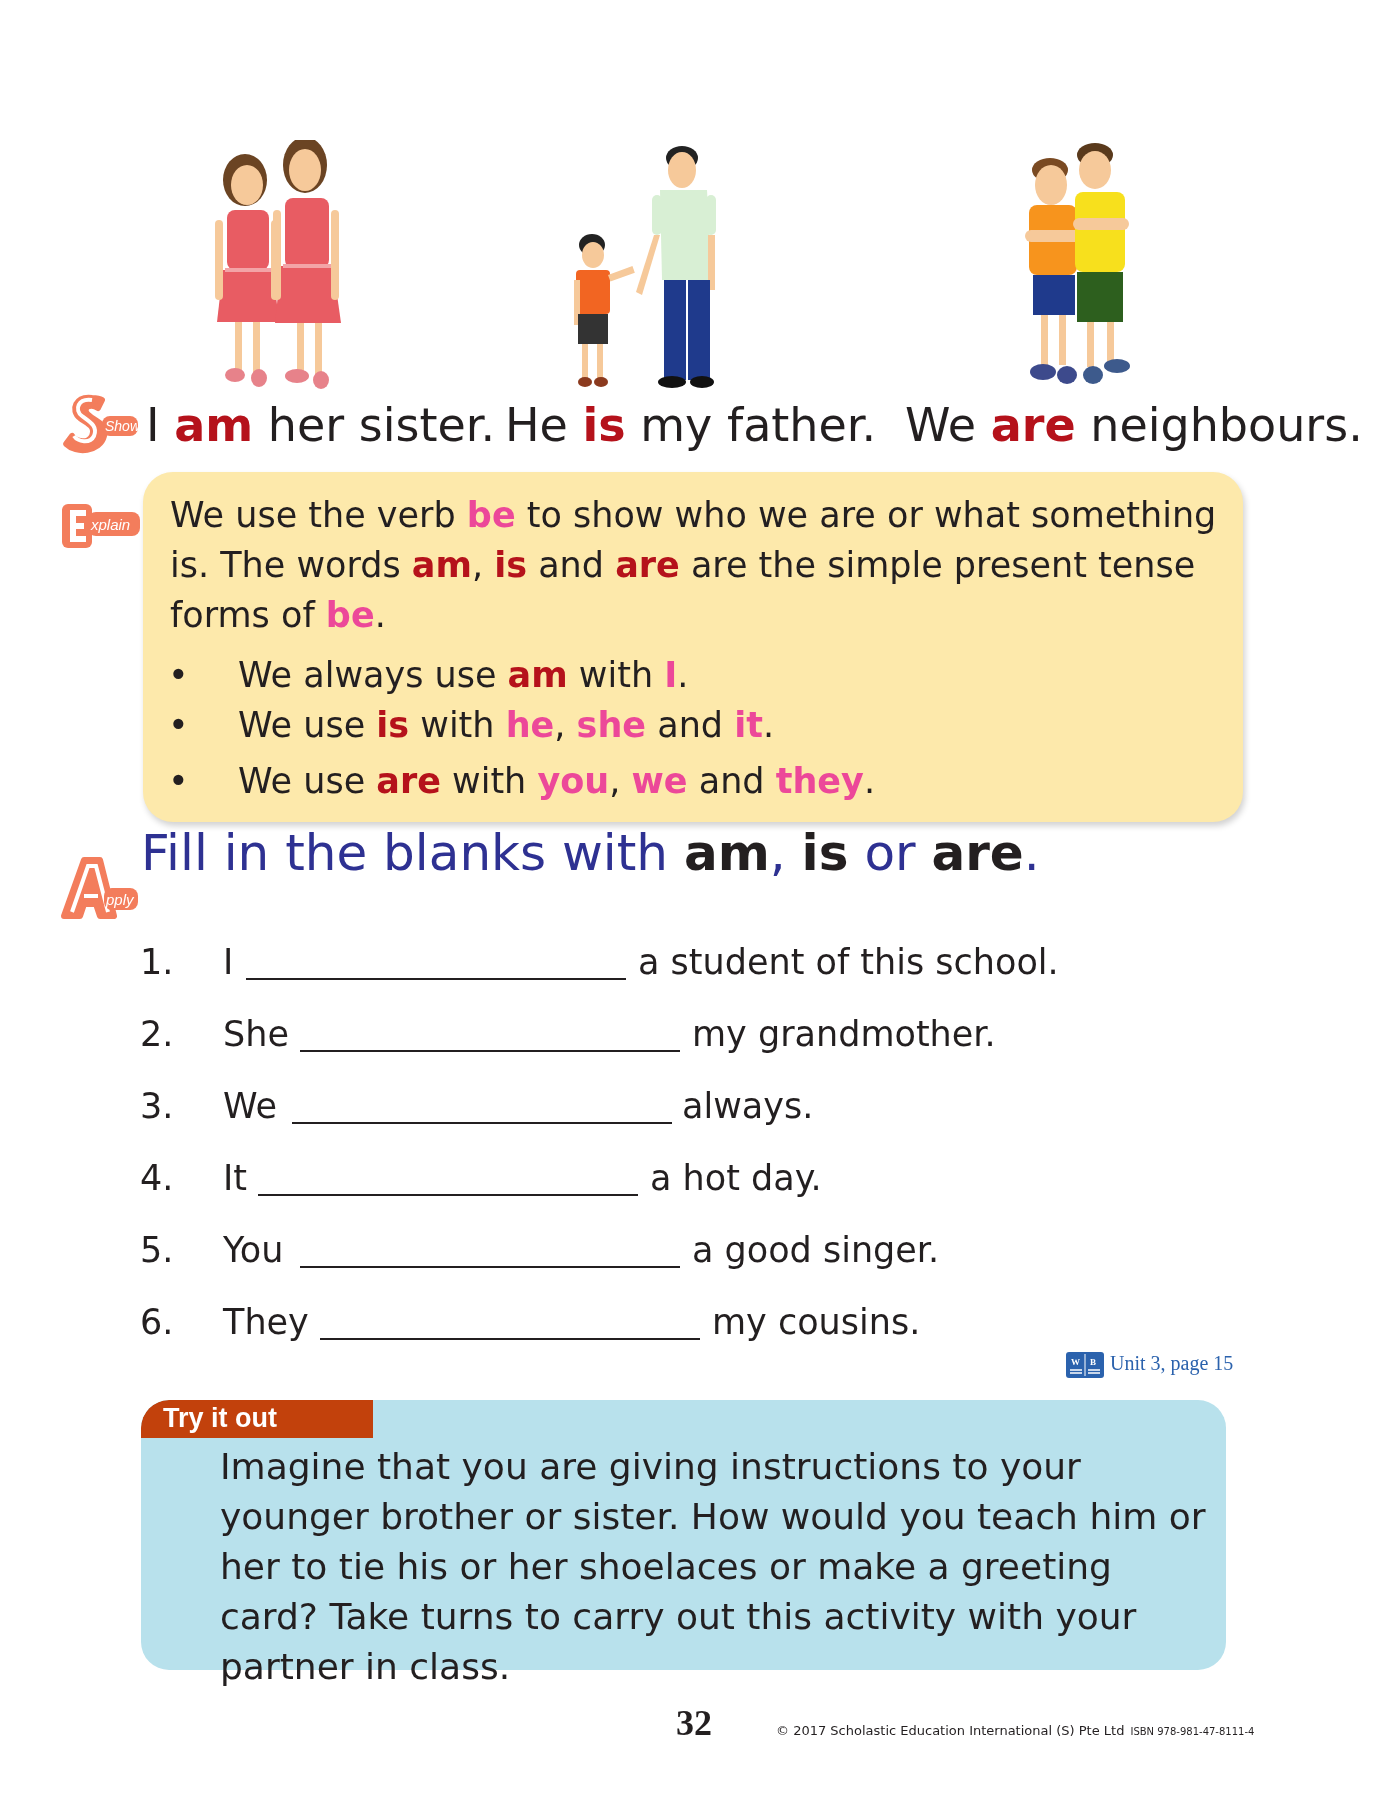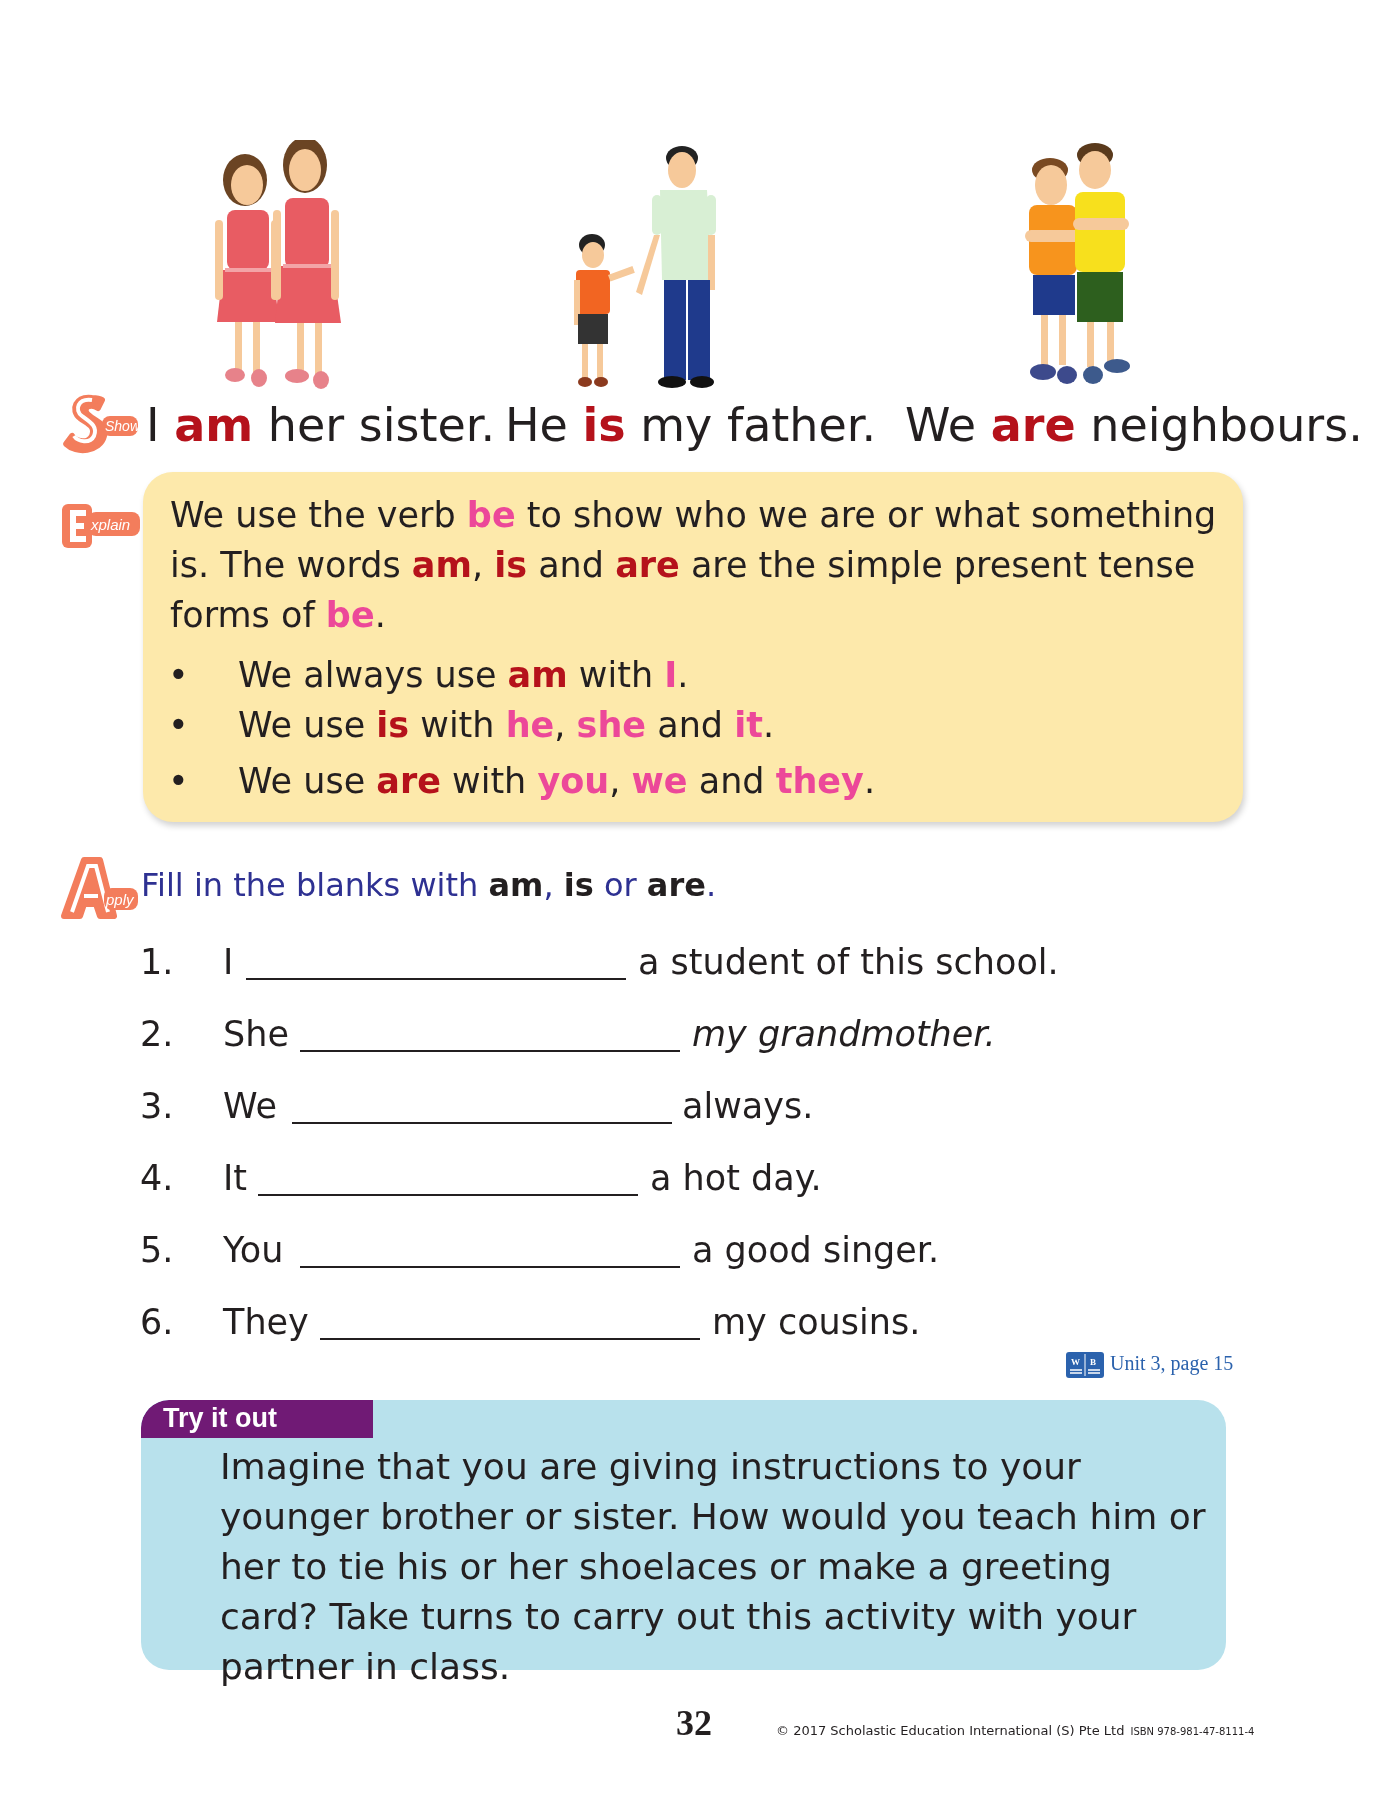--- a/index.html
+++ b/index.html
@@ -26,40 +26,40 @@
     background: #fde9ab; border-radius: 30px;
     box-shadow: 2px 4px 6px rgba(0,0,0,0.18);
   }
   .explain-text { position: absolute; left: 170px; top: 490px; width: 1070px; font-size: 35px; line-height: 50px; }
   .bullets { position: absolute; left: 168px; top: 655px; font-size: 35px; }
   .bullet { position: absolute; white-space: nowrap; left: 0; }
   .bullet .dot { position: absolute; left: 0; top: 0; }
   .bullet .txt { position: absolute; left: 70px; top: 0; }
 
   
-  .apply-title { position: absolute; left: 141px; top: 866px; font-size: 32px; color: #2e3192; white-space: nowrap; }
+  .apply-title { position: absolute; left: 141px; top: 824px; font-size: 50px; color: #2e3192; white-space: nowrap; }
   .apply-title .b { color: #231f20; }
 
   .qrow { position: absolute; left: 140px; font-size: 35px; white-space: nowrap; height: 50px; }
   .qrow .num { position: absolute; left: 0; top: 0; }
   .qrow .subj { position: absolute; left: 83px; top: 0; }
   .qrow .blank { position: absolute; top: 36px; height: 0; border-bottom: 2px solid #231f20; }
   .qrow .rest { position: absolute; top: 0; }
 
   .wb-ref { position: absolute; left: 1066px; top: 1352px; font-family: "Liberation Serif", serif; font-size: 20px; color: #2b62ad; white-space: nowrap; }
   .wb-icon { position: absolute; left: 0; top: 0; width: 38px; height: 26px; }
   .wb-text { position: absolute; left: 44px; top: 0; }
 
   
   .try-box {
     position: absolute; left: 141px; top: 1400px; width: 1085px; height: 270px;
     background: #b8e1ec; border-radius: 28px; overflow: hidden;
   }
   .try-tab {
-    position: absolute; left: 0; top: 0; width: 232px; height: 38px; background: #701a75;
+    position: absolute; left: 0; top: 0; width: 232px; height: 38px; background: #c2410c;
     border-top-left-radius: 28px;
   }
   .try-tab-label { position: absolute; left: 22px; top: 3px; color: #ffffff; font-size: 27px; font-weight: bold; white-space: nowrap; font-family: "Liberation Sans", sans-serif; }
   .try-text { position: absolute; left: 220px; top: 1442px; width: 1000px; font-size: 36px; line-height: 50px; }
 
   .page-num { position: absolute; left: 676px; top: 1702px; font-family: "Liberation Serif", serif; font-weight: bold; font-size: 36px; color: #231f20; }
   .copyright { position: absolute; left: 776px; top: 1723px; font-size: 13px; color: #231f20; white-space: nowrap; font-family: "DejaVu Sans", sans-serif; }
   .isbn { font-size: 10px; margin-left: 6px; }
 </style>
 </head>
@@ -215,21 +215,21 @@
 <div class="qrow" style="top:942px;">
   <span class="num">1.</span>
   <span class="subj">I</span>
   <span class="blank" style="left:106px; width:380px;"></span>
   <span class="rest" style="left:498px;">a student of this school.</span>
 </div>
 <div class="qrow" style="top:1014px;">
   <span class="num">2.</span>
   <span class="subj">She</span>
   <span class="blank" style="left:160px; width:380px;"></span>
-  <span class="rest" style="left:552px;font-style:italic;">my grandmother.</span>
+  <span class="rest" style="left:552px;">my grandmother.</span>
 </div>
 <div class="qrow" style="top:1086px;">
   <span class="num">3.</span>
   <span class="subj">We</span>
   <span class="blank" style="left:152px; width:380px;"></span>
   <span class="rest" style="left:542px;">always.</span>
 </div>
 <div class="qrow" style="top:1158px;">
   <span class="num">4.</span>
   <span class="subj">It</span>

